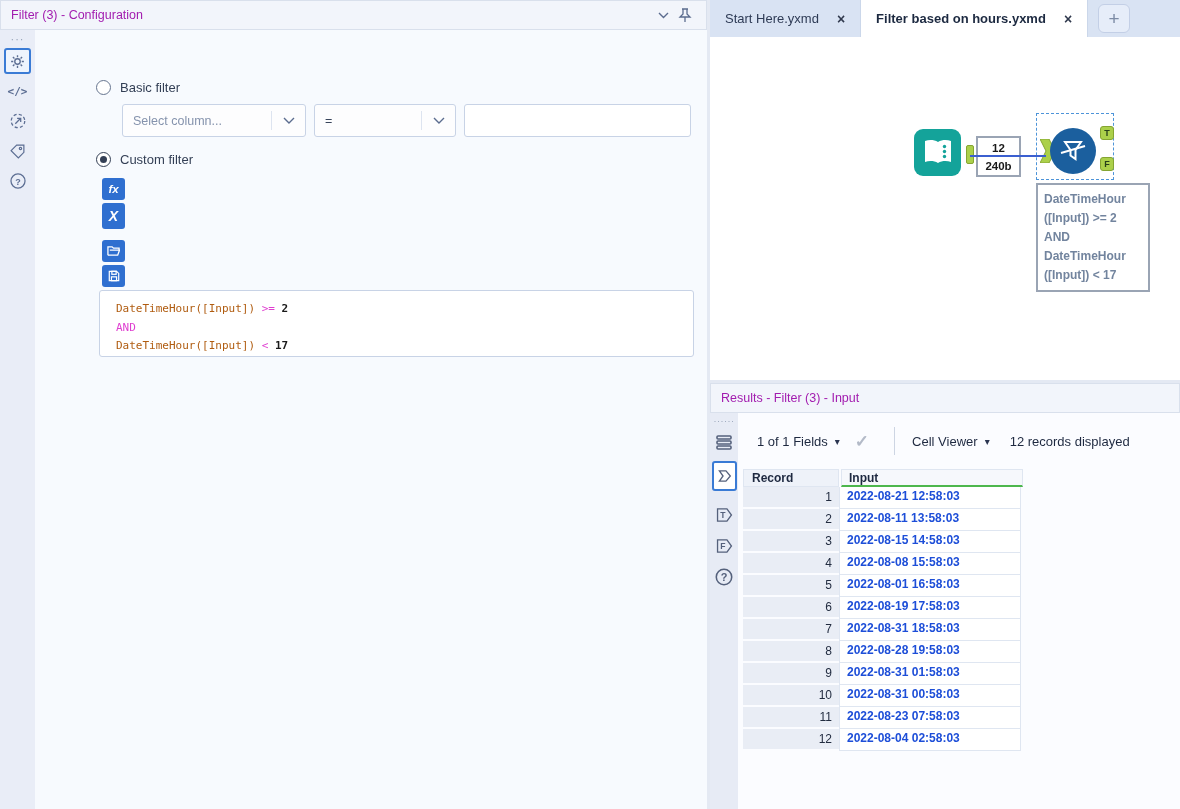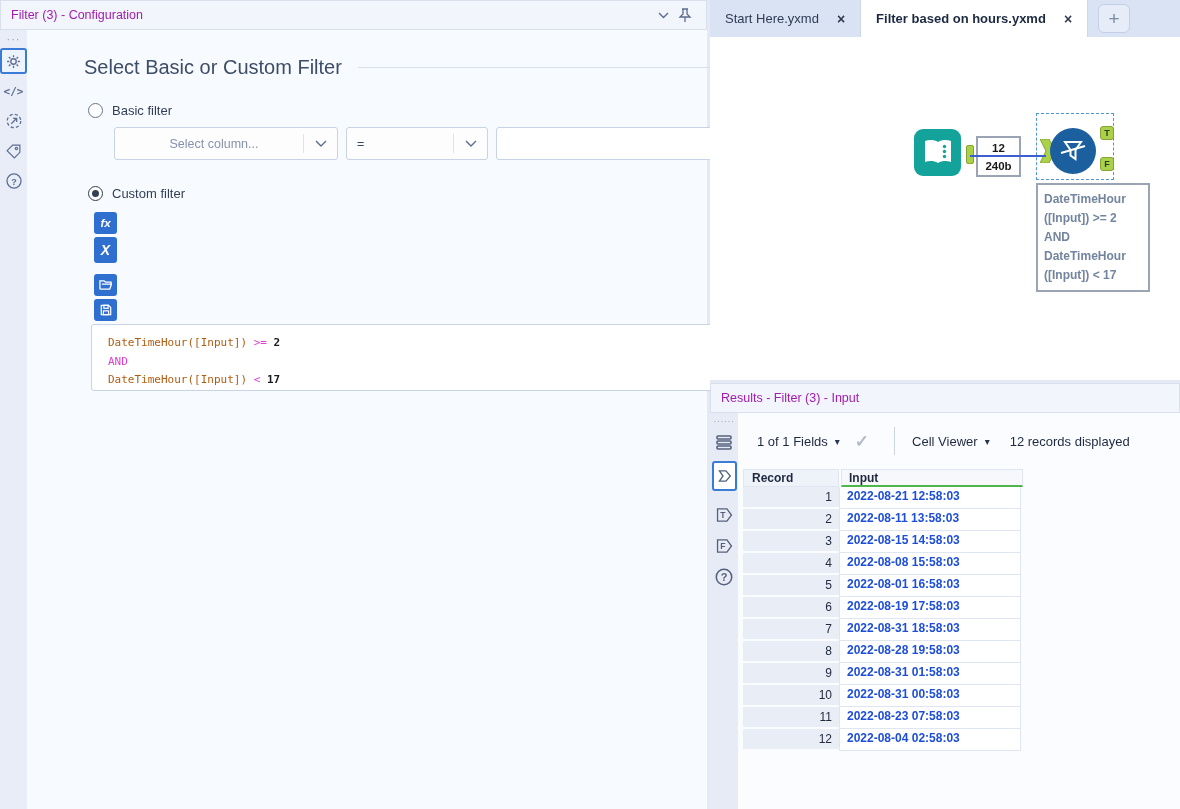--- a/index.html
+++ b/index.html
@@ -25,24 +25,24 @@
 
   .radio-row { display:flex; align-items:center; gap:9px; margin-left:25px; font-size:13px; color:#333f55; }
   .radio { width:15px; height:15px; border-radius:50%; border:1px solid #66758f; background:#fff; position:relative; flex:0 0 15px; }
   .radio.checked { border:1.5px solid #333f55; }
   .radio.checked::after { content:""; position:absolute; left:3px; top:3px; width:7px; height:7px; border-radius:50%; background:#333f55; }
   .row-basic { margin-top:24px; }
   .basic-controls { display:flex; gap:8px; margin:9px 0 0 51px; }
   .dd { height:33px; border:1px solid #c8d3e6; border-radius:3px; background:#fdfdfe; display:flex; align-items:center; font-size:12.5px; }
   .dd .dd-text { flex:1; padding-left:10px; }
   .dd .chev { width:34px; display:flex; align-items:center; justify-content:center; border-left:1px solid #dde4f0; height:60%; color:#5b6c8f; }
-  .dd-col { width:224px;text-align:center; } .dd-col .dd-text { color:#8593ad; }
+  .dd-col { width:184px; } .dd-col .dd-text { color:#8593ad; }
   .dd-op { width:142px; } .dd-op .dd-text { color:#39455c; }
   .value-input { width:227px; height:33px; border:1px solid #c8d3e6; border-radius:3px; background:#fff; }
-  .row-custom { margin-top:26px; }
+  .row-custom { margin-top:15px; }
 
   .editor-wrap { display:flex; margin:6px 0 0 31px;flex-direction:column; }
   .btn-col { display:flex; flex-direction:column; width:23px; padding-top:5px; z-index:2; }
   .ed-btn { width:23px; height:22px; background:#2f6fd0; border-radius:3px; color:#fff; display:flex; align-items:center; justify-content:center; font-size:11.5px; font-style:italic; font-weight:bold; margin-bottom:3px; }
   .ed-btn.tall { height:26px; font-size:14px; }
   .ed-btn.gap { margin-top:8px; }
   .editor { flex:1; border:1px solid #c8d3e6; border-radius:3px; background:#fff; height:127px; margin-left:-3px; padding:9px 10px 0 16px; font-family:"DejaVu Sans Mono",monospace; font-size:11px; line-height:18.5px; white-space:pre; }
   .tok-f { color:#b05c10; }
   .tok-o { color:#df3fd0; }
   .tok-n { color:#1a1a1a; font-weight:bold; }
@@ -147,21 +147,20 @@
         </div>
         <div class="strip-btn">
           <svg width="18" height="18" viewBox="0 0 20 20">
               <circle cx="10" cy="10" r="7.8" fill="none" stroke="#5c6e93" stroke-width="1.4"></circle>
               <text x="10" y="14" text-anchor="middle" font-size="10" font-weight="bold" fill="#5c6e93" font-family="Liberation Sans, sans-serif">?</text>
             </svg>
         </div>
       </div>
 
       <div class="config-content">
-        <div class="heading">Select Basic or Custom Filter</div>
 
         <div class="radio-row row-basic">
           <span class="radio"></span>
           <span>Basic filter</span>
         </div>
 
         <div class="basic-controls">
           <div class="dd dd-col">
             <span class="dd-text">Select column...</span>
             <span class="chev">

